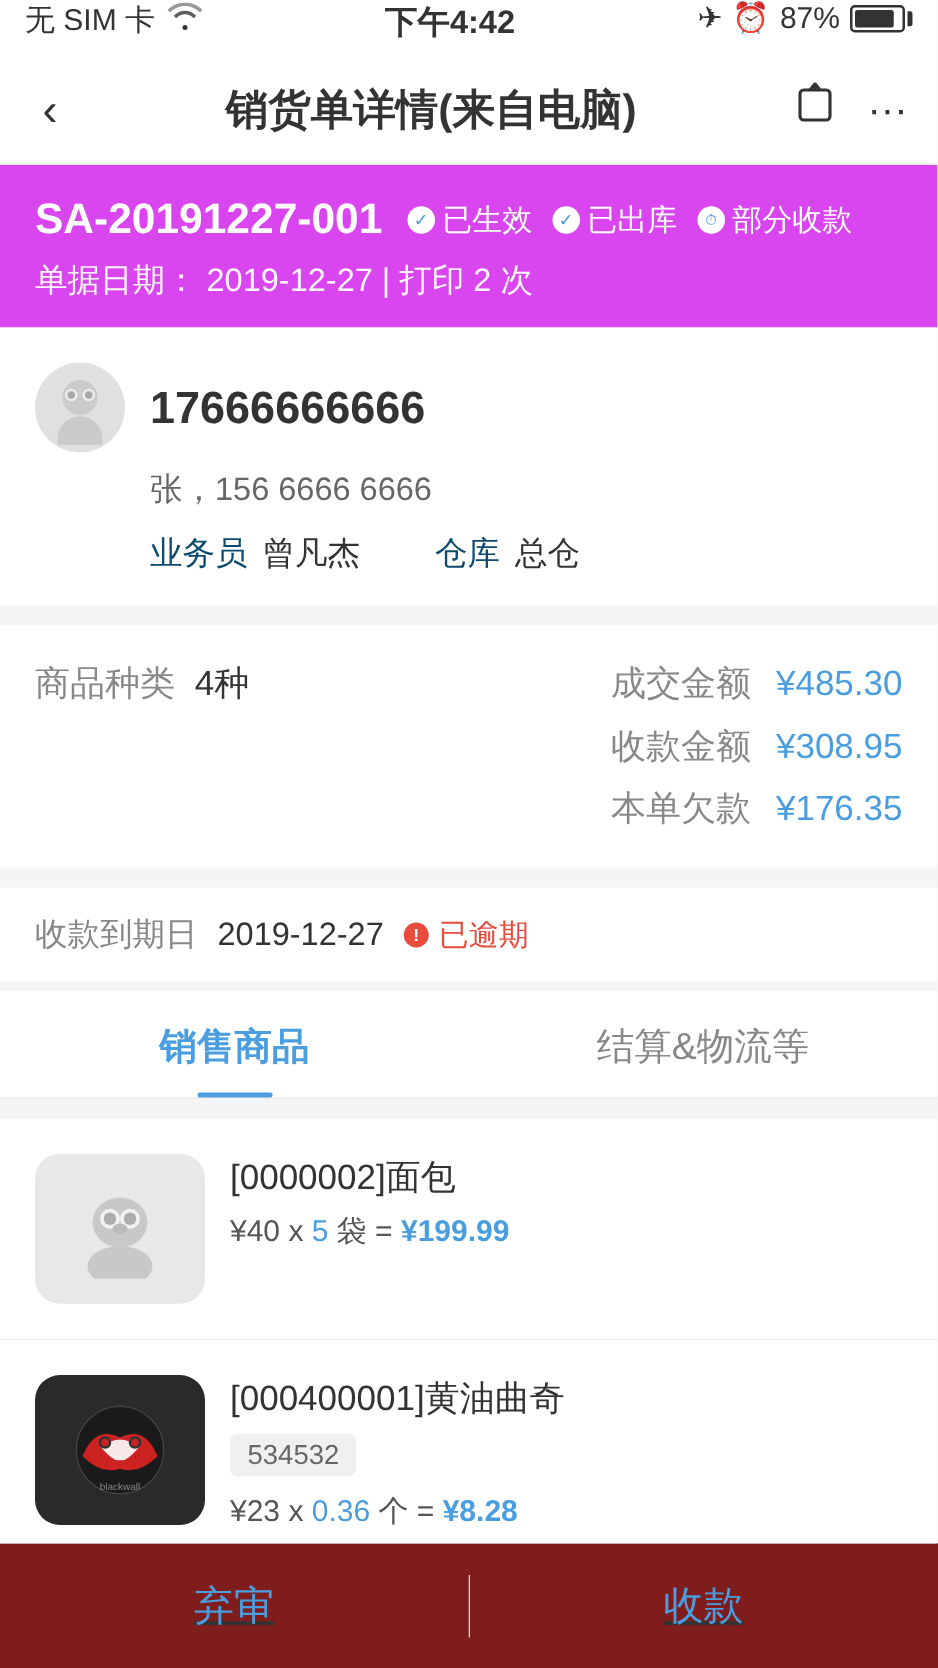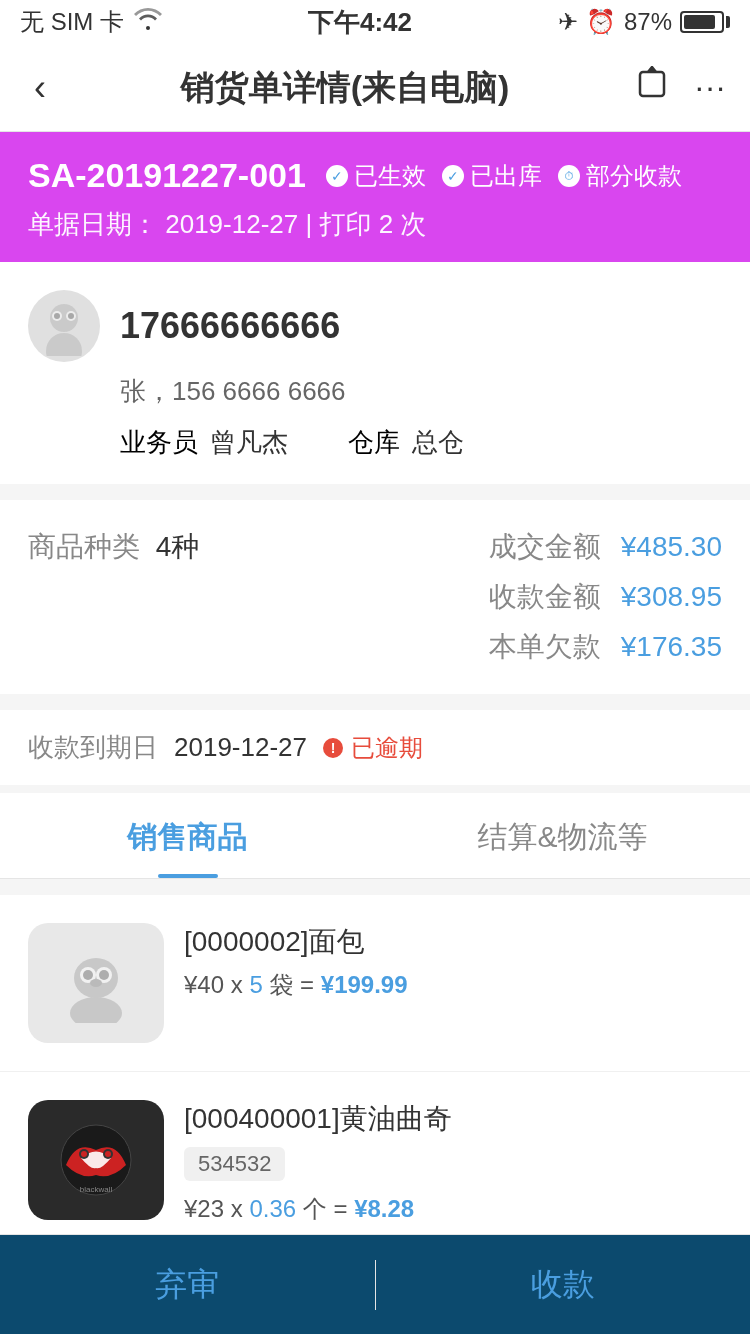--- a/index.html
+++ b/index.html
@@ -11,21 +11,21 @@
       background: #f5f5f5;
       font-size: 28px;
       color: #333;
     }
 
     
     .status-bar {
       height: 44px;
       background: #fff;
       display: flex;
-      align-items: center;
+      align-items: flex-start;
       justify-content: space-between;
       padding: 0 20px;
       font-size: 24px;
       font-weight: 500;
     }
     .status-left { display: flex; align-items: center; gap: 10px; }
     .status-center { font-size: 26px; font-weight: 600; }
     .status-right { display: flex; align-items: center; gap: 8px; font-size: 24px; }
     .battery-icon {
       display: inline-flex;
@@ -167,21 +167,21 @@
       margin-bottom: 16px;
       padding-left: 92px;
     }
     .customer-meta {
       display: flex;
       align-items: center;
       padding-left: 92px;
       font-size: 26px;
       color: #555;
     }
-    .meta-label { color: #000000; margin-right: 12px; }
+    .meta-label { color: #0c4a6e; margin-right: 12px; }
     .meta-value { color: #333; margin-right: 60px; }
 
     
     .stats-section {
       background: #fff;
       padding: 28px 28px;
       margin-bottom: 16px;
       display: flex;
       justify-content: space-between;
       align-items: flex-start;
@@ -329,24 +329,25 @@
     .price-qty { color: #4A9EE0; }
     .price-total { color: #4A9EE0; font-weight: 600; }
 
     
     .bottom-bar {
       position: fixed;
       bottom: 0;
       left: 0;
       width: 750px;
       height: 100px;
-      background: #0c4a6e;
+      background: #7f1d1d;
       border-top: 1px solid #e5e5e5;
       display: flex;
       align-items: center;
+      text-decoration: underline;
     }
     .bottom-btn {
       flex: 1;
       text-align: center;
       font-size: 32px;
       color: #4A9EE0;
       cursor: pointer;
       padding: 20px 0;
     }
     .bottom-divider {

